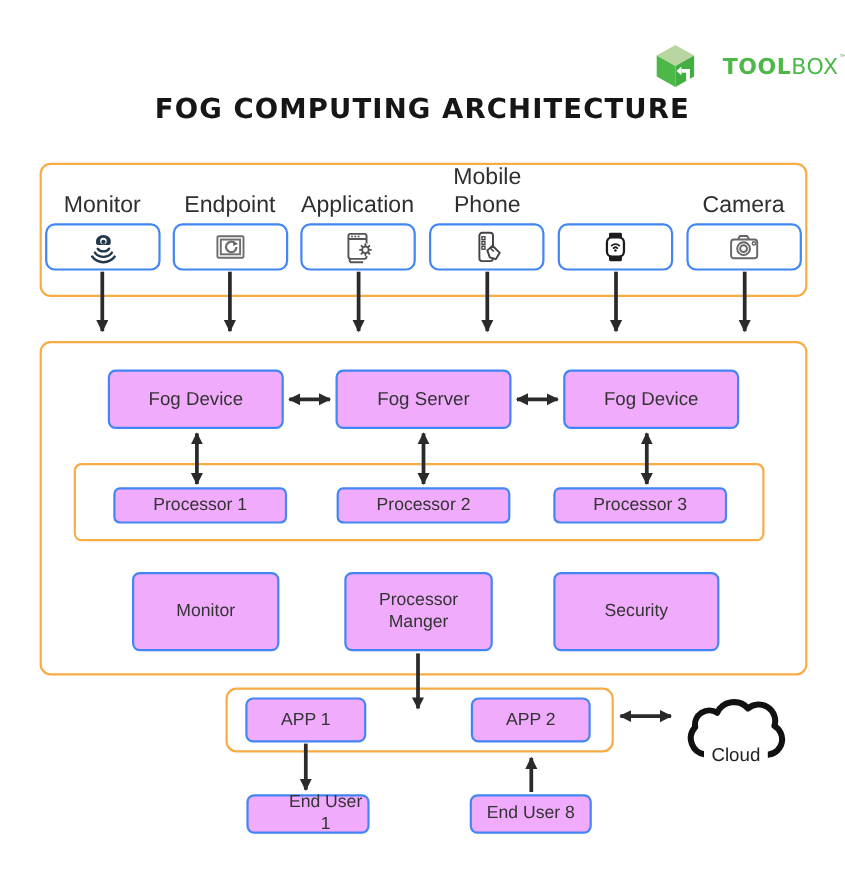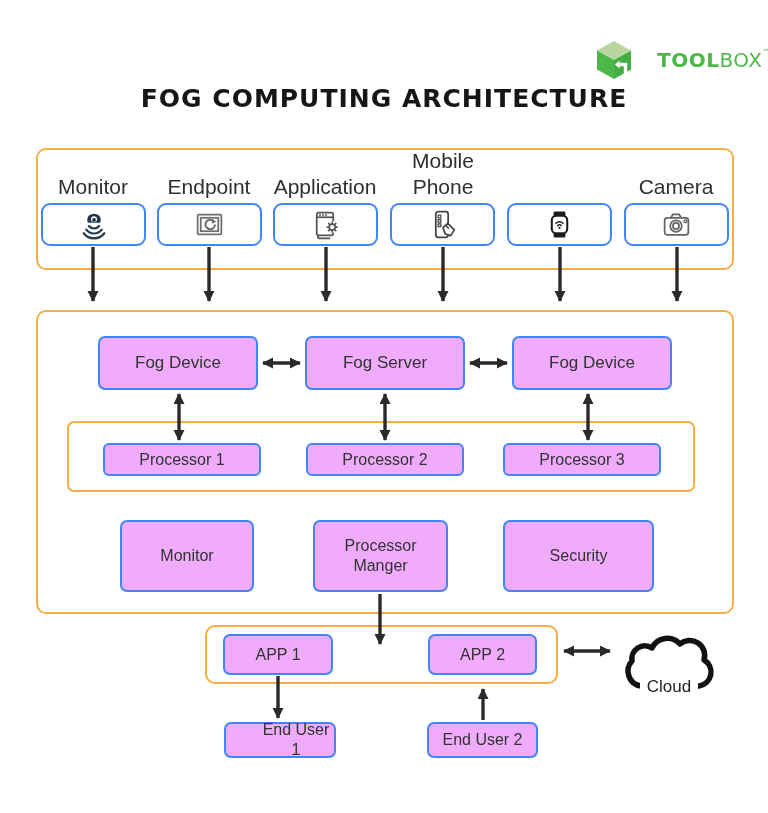--- a/index.html
+++ b/index.html
@@ -185,21 +185,21 @@
   <div class="bbox app" style="left:428px;width:109px;">APP 2</div>
 
   <div class="cloud-wrap">
     <svg width="120" height="80" viewBox="0 0 120 80">
       <path d="M31 66 H89 A14 14 0 0 0 94 40 A15 15 0 0 0 70 24 A17 17 0 0 0 42 28 A13 13 0 0 0 22 41 A15 15 0 0 0 31 66 Z" fill="none" stroke="#111111" stroke-width="5.5" stroke-linejoin="round" stroke-linecap="round"></path>
     </svg>
   </div>
   <div class="cloud-label">Cloud</div>
 
   <div class="bbox eu" style="left:224px;width:112px;padding-left:32px;">End User 1</div>
-  <div class="bbox eu" style="left:427px;width:111px;">End User 2</div>
+  <div class="bbox eu" style="left:427px;width:111px;">End User 8</div>
 
   <svg class="arrows" width="768" height="813" viewBox="0 0 768 813">
     <defs>
       <marker id="ah" markerUnits="userSpaceOnUse" markerWidth="16" markerHeight="16" refX="10" refY="5.5" orient="auto">
         <path d="M0,0 L11,5.5 L0,11 Z" fill="#2A2A2A"></path>
       </marker>
       <marker id="ahs" markerUnits="userSpaceOnUse" markerWidth="16" markerHeight="16" refX="10" refY="5.5" orient="auto-start-reverse">
         <path d="M0,0 L11,5.5 L0,11 Z" fill="#2A2A2A"></path>
       </marker>
     </defs>

